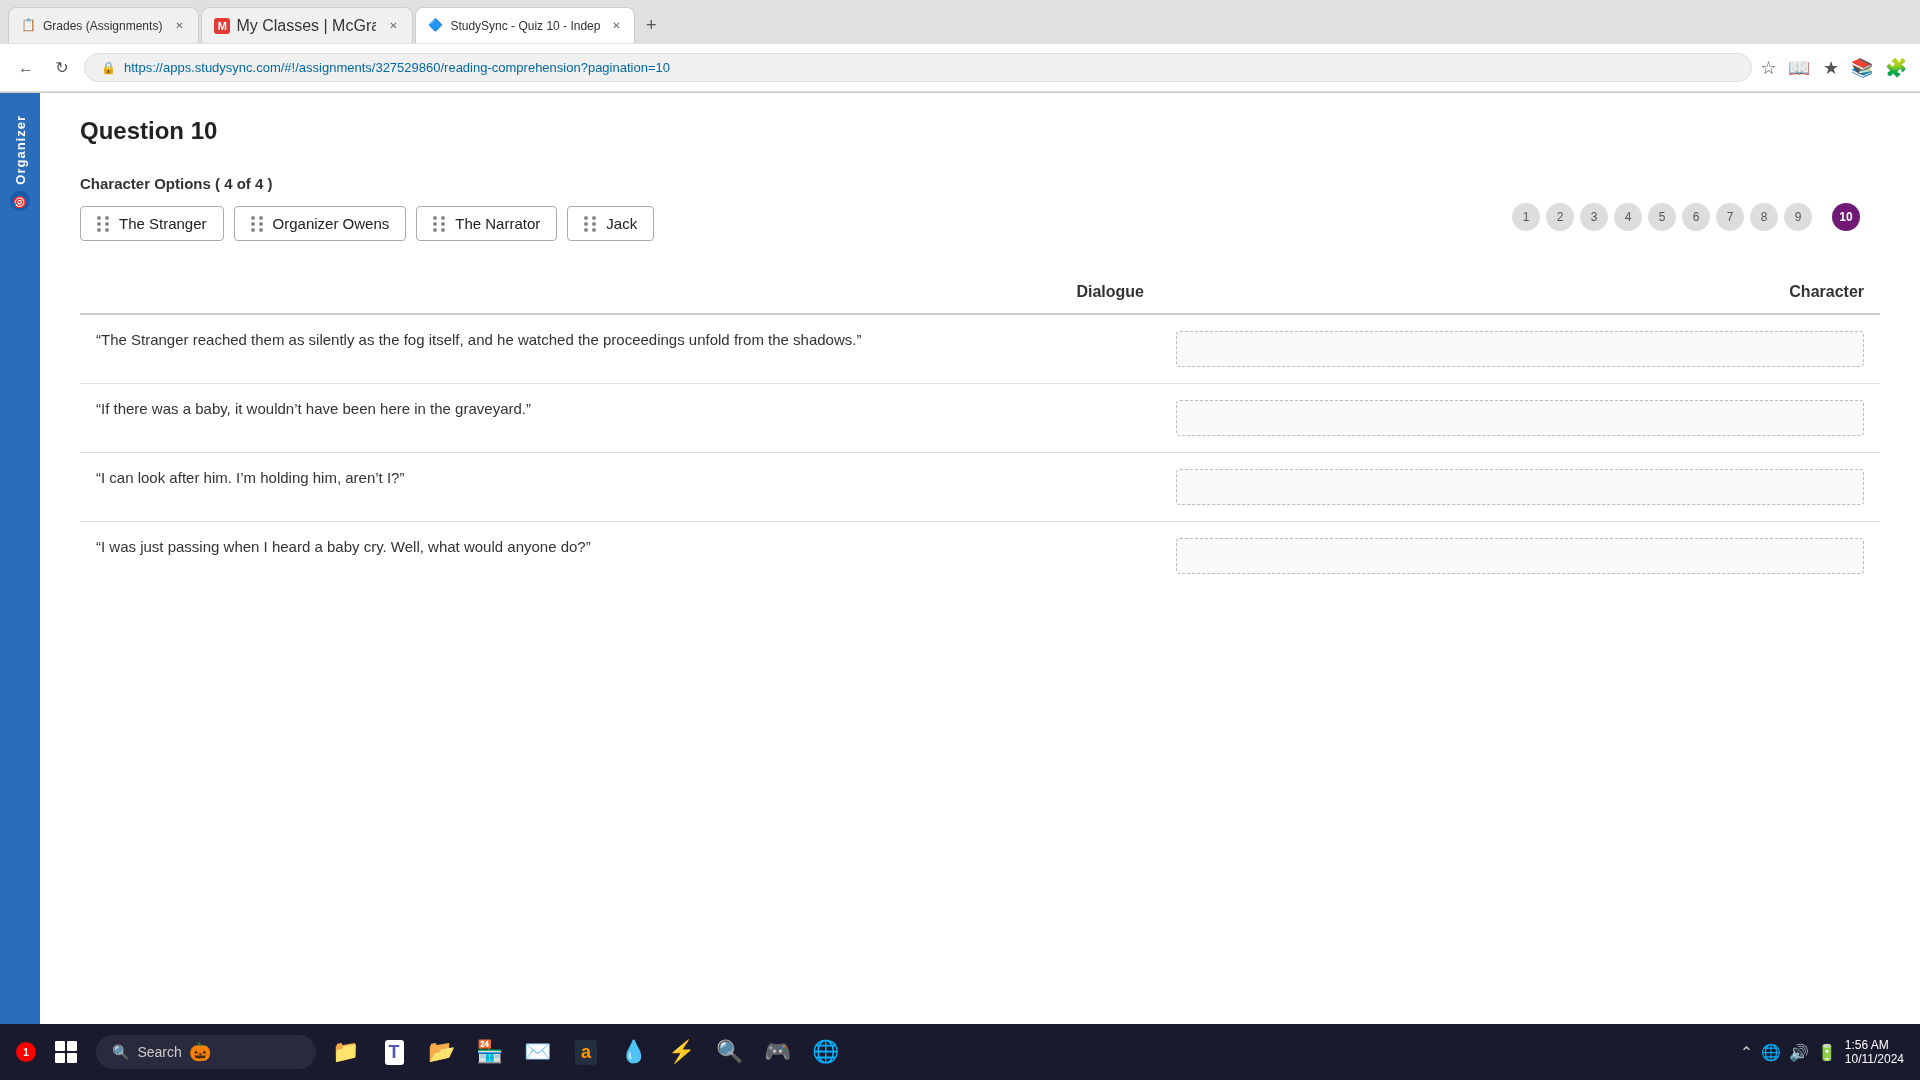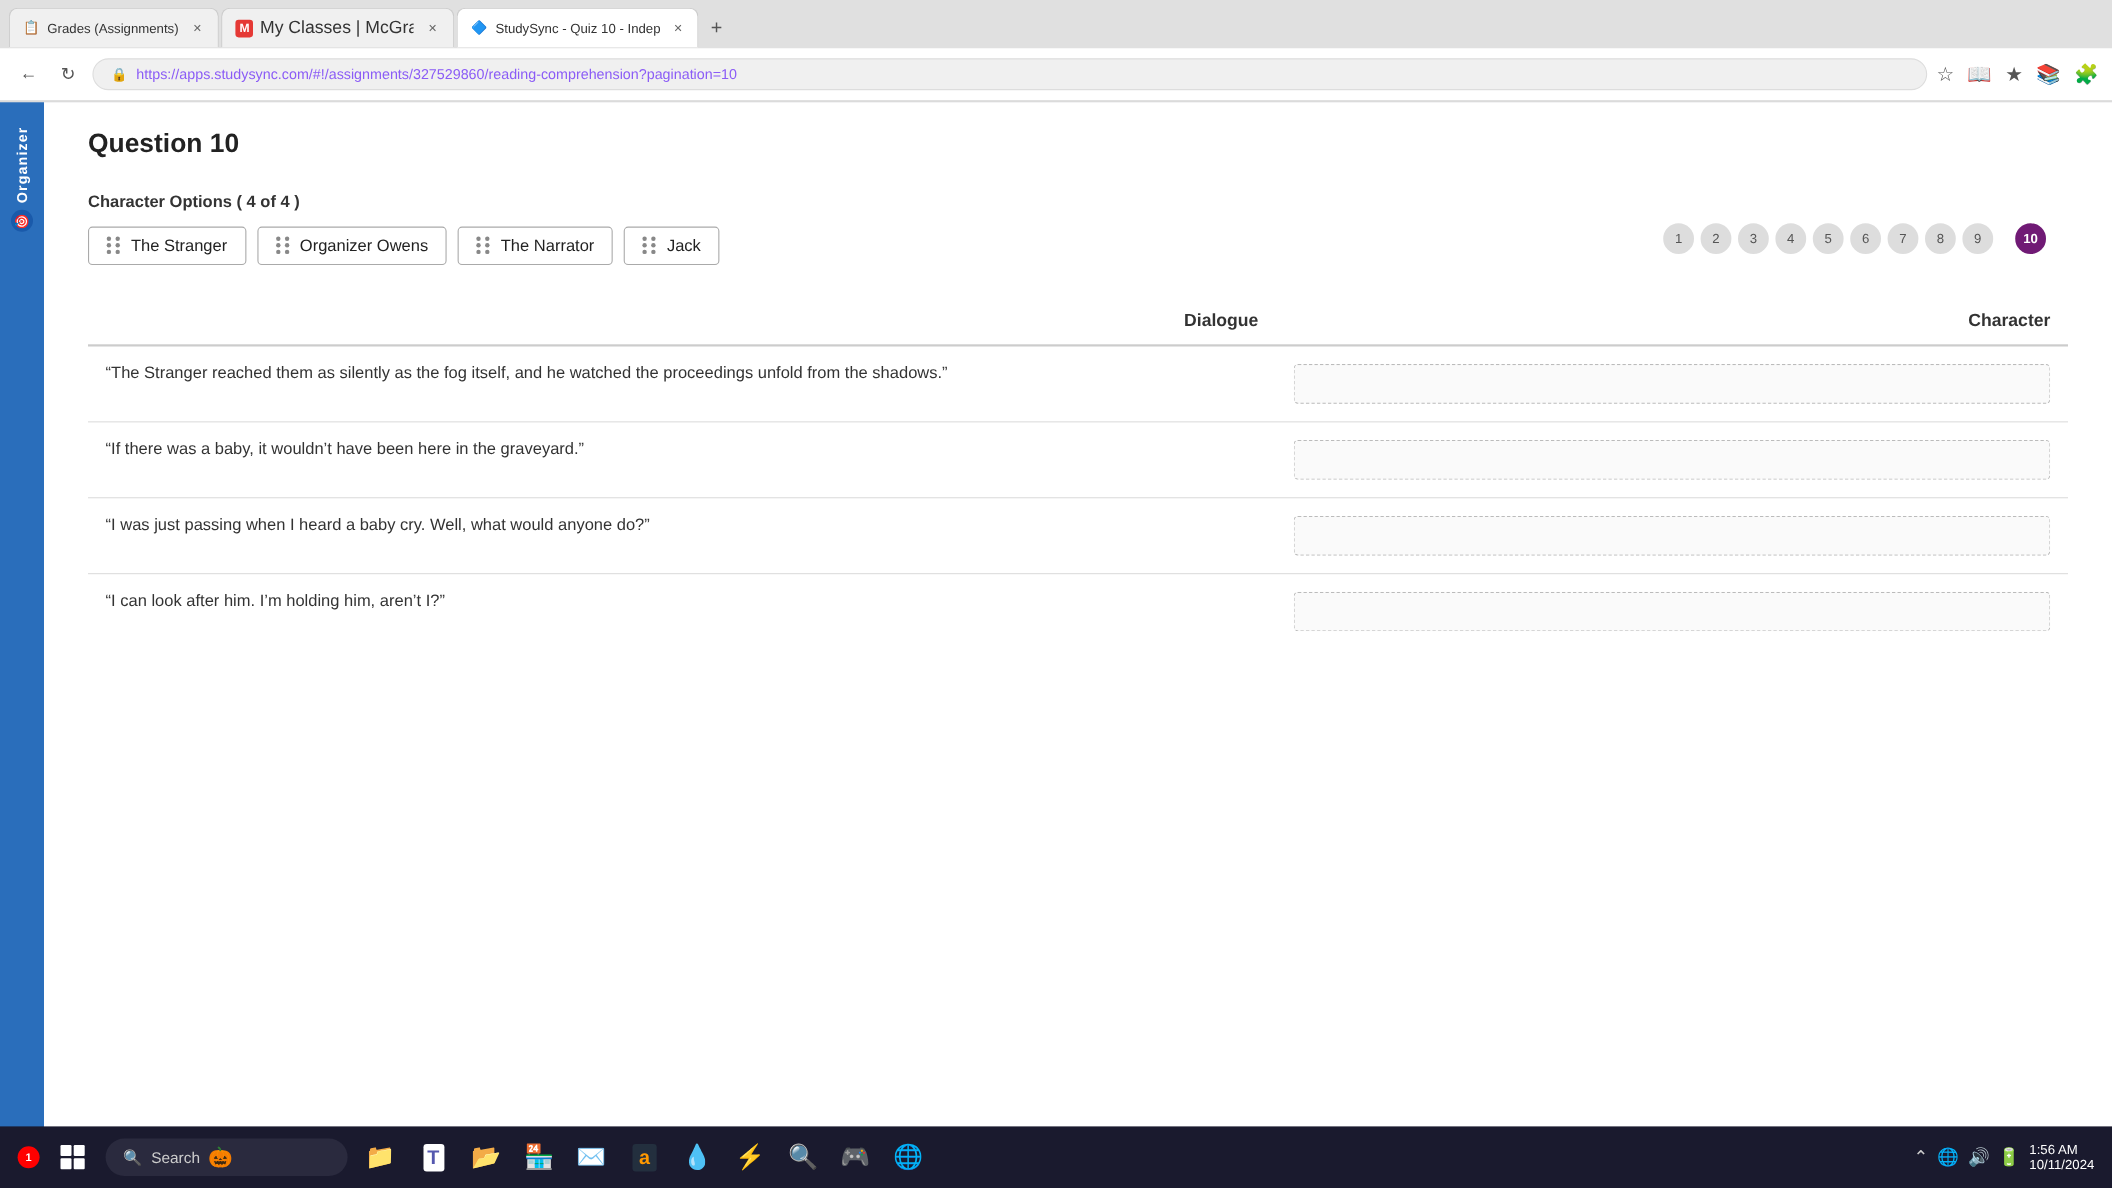--- a/index.html
+++ b/index.html
@@ -119,21 +119,21 @@
       gap: 8px;
     }
 
     .address-input .lock-icon {
       color: #555;
       font-size: 12px;
     }
 
     .address-text {
       font-size: 13px;
-      color: #8b5cf6;
+      color: #0369a1;
     }
 
     .browser-actions {
       display: flex;
       gap: 12px;
       align-items: center;
     }
 
     .browser-action-btn {
       font-size: 18px;
@@ -253,21 +253,21 @@
 
     .character-chips {
       display: flex;
       gap: 10px;
       margin-bottom: 30px;
       flex-wrap: wrap;
     }
 
     .character-chip {
       display: flex;
-      align-items: flex-start;
+      align-items: flex-end;
       gap: 8px;
       border: 1.5px solid #aaa;
       border-radius: 4px;
       padding: 8px 16px;
       font-size: 15px;
       color: #222;
       background: #fff;
       cursor: grab;
     }
 
@@ -568,27 +568,27 @@
               <div class="drop-zone"></div>
             </td>
         </tr>
         <tr>
           <td>“If there was a baby, it wouldn’t have been here in the graveyard.”</td>
           <td>
               <div class="drop-zone"></div>
             </td>
         </tr>
         <tr>
-          <td>“I was just passing when I heard a baby cry. Well, what would anyone do?”</td>
+          <td>“I can look after him. I’m holding him, aren’t I?”</td>
           <td>
               <div class="drop-zone"></div>
             </td>
         </tr>
         <tr>
-          <td>“I can look after him. I’m holding him, aren’t I?”</td>
+          <td>“I was just passing when I heard a baby cry. Well, what would anyone do?”</td>
           <td>
               <div class="drop-zone"></div>
             </td>
         </tr>
       </tbody>
     </table>
 
   </div>
 </div>
 

